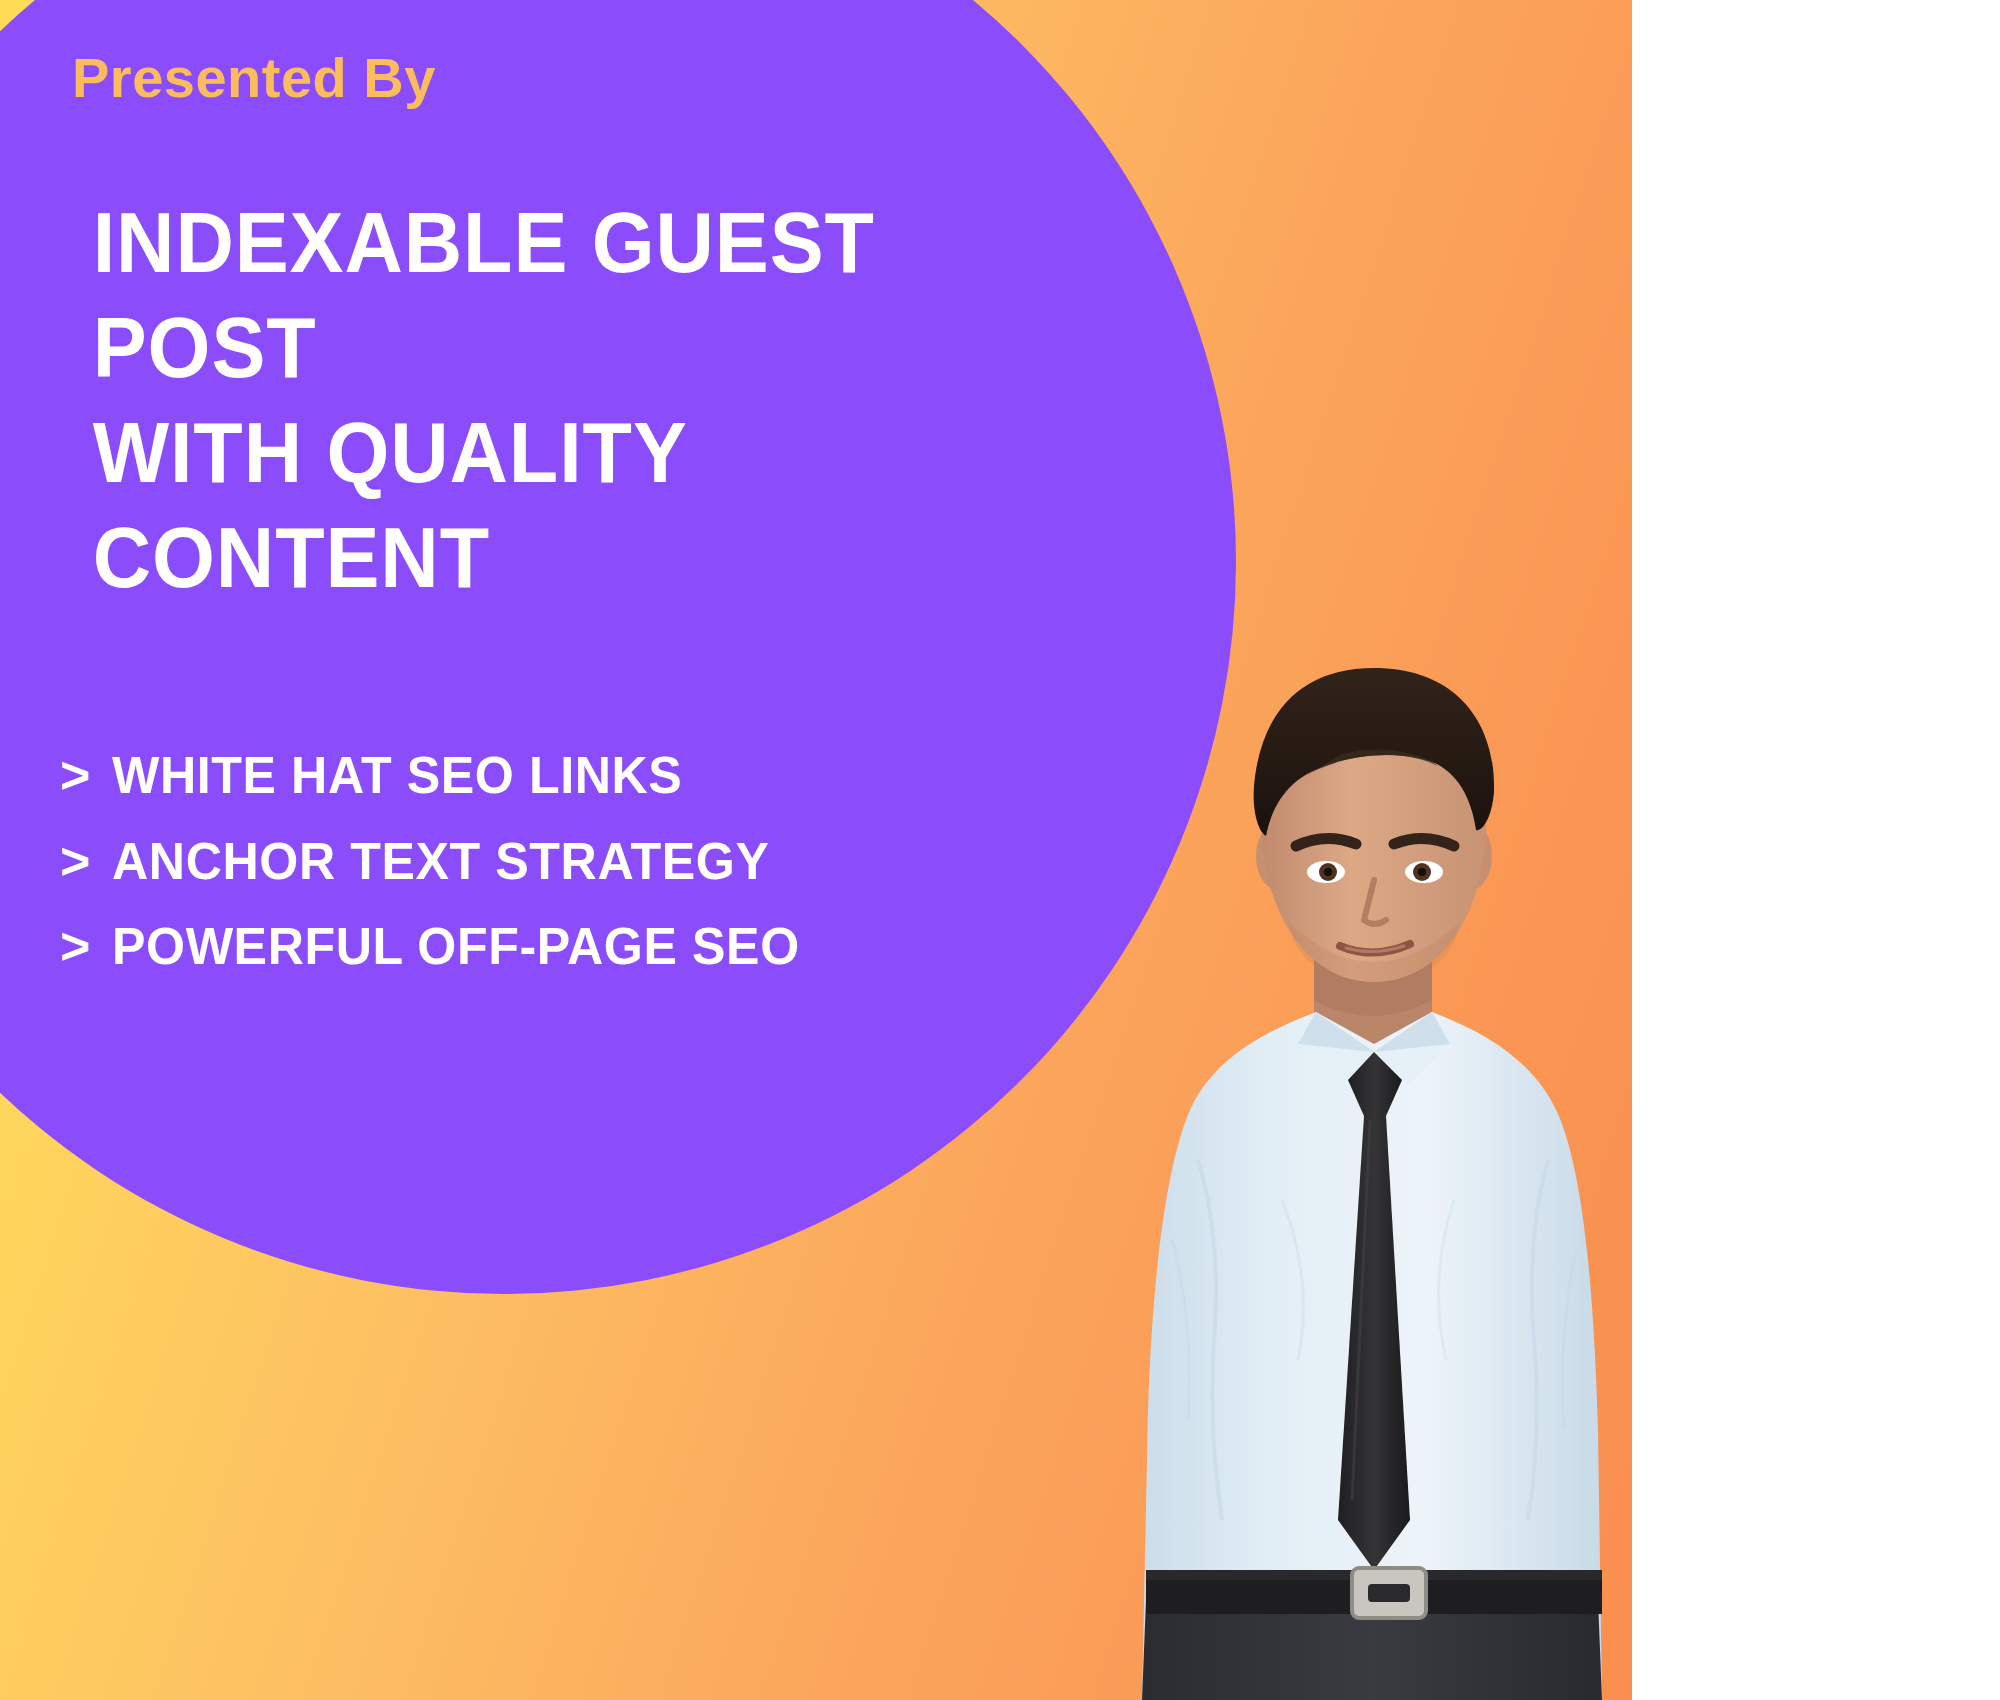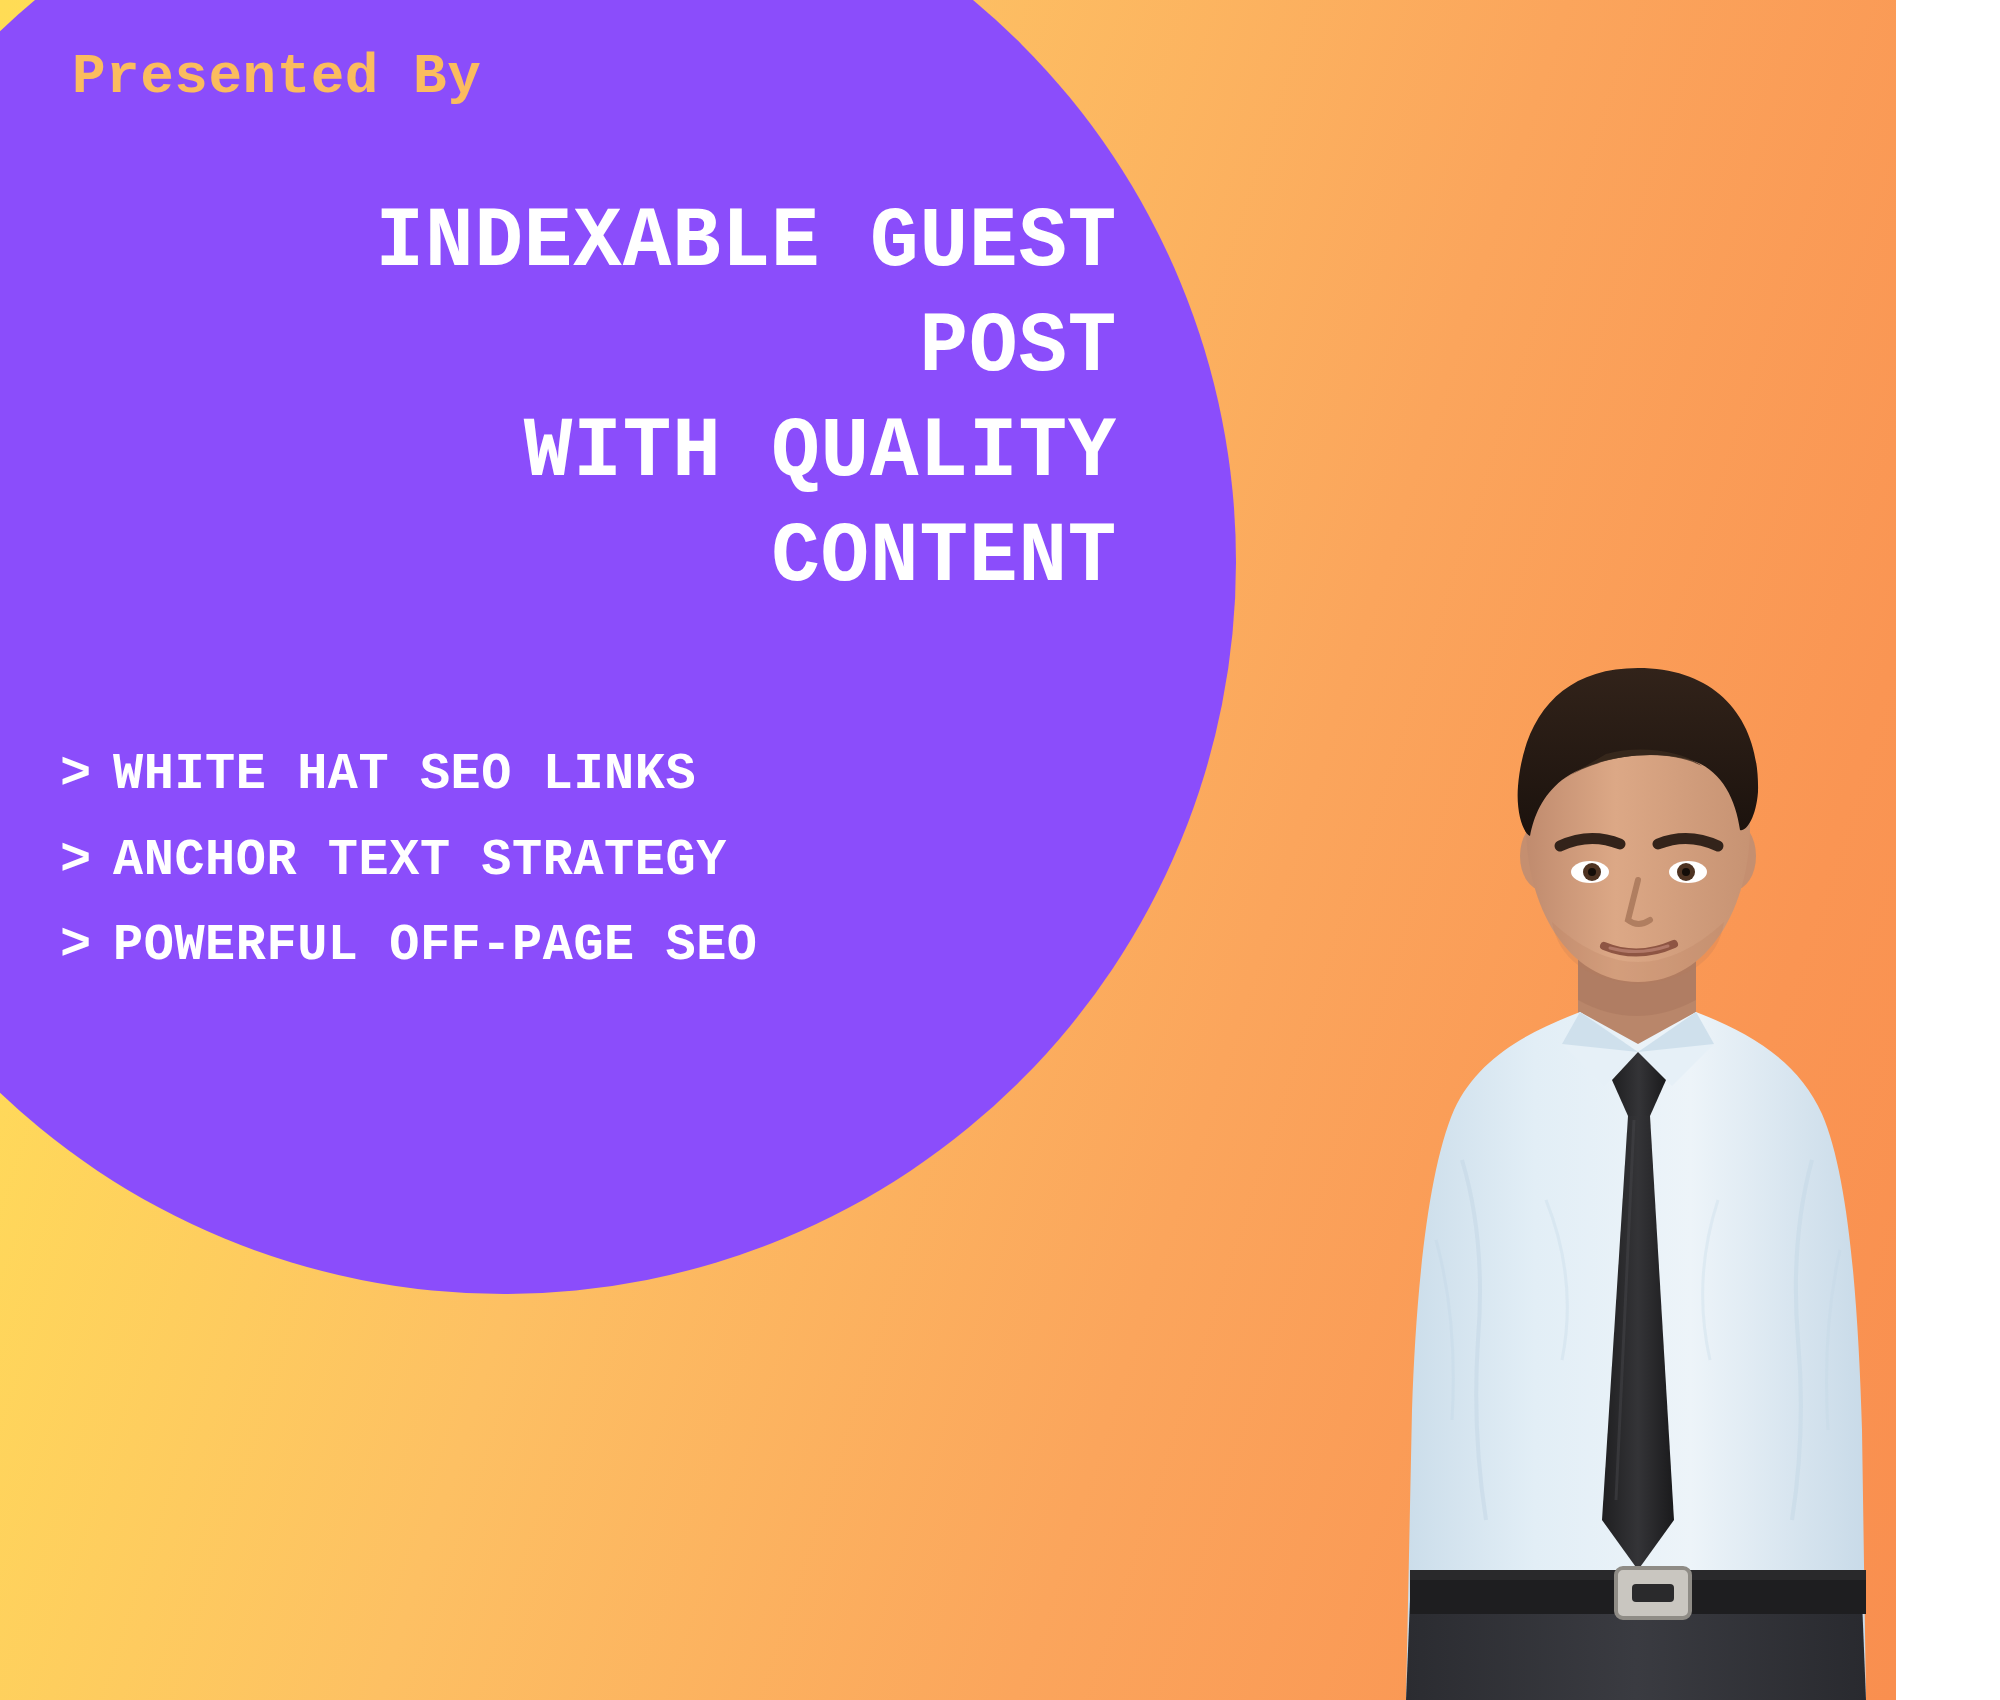--- a/index.html
+++ b/index.html
@@ -3,24 +3,24 @@
 <meta charset="utf-8">
 <style>
   html, body {
     margin: 0;
     padding: 0;
     background: #ffffff;
   }
 
   #poster {
     position: relative;
-    width: 1896px;
+    width: 1632px;
     height: 1700px;
     overflow: hidden;
-    font-family: Liberation Mono, monospace;
+    font-family: Liberation Sans, sans-serif;
   }
 
   
   .bg-gradient {
     position: absolute;
     inset: 0;
     background: linear-gradient(108deg,
                 #FFDC55 0%,
                 #FFD95A 14%,
                 #FDC063 38%,
@@ -60,21 +60,21 @@
     letter-spacing: 0.5px;
     line-height: 1.28;
     white-space: nowrap;
   }
 
   .headline-block {
     position: absolute;
     left: 60px;
     top: 190px;
     width: 1090px;
-    text-align: right;
+    text-align: left;
   }
 
   .headline-line {
     color: #FFFFFF;
     font-size: 86px;
     font-weight: 700;
     line-height: 1.22;
     letter-spacing: 1px;
     text-transform: uppercase;
     transform: scaleX(0.94);

